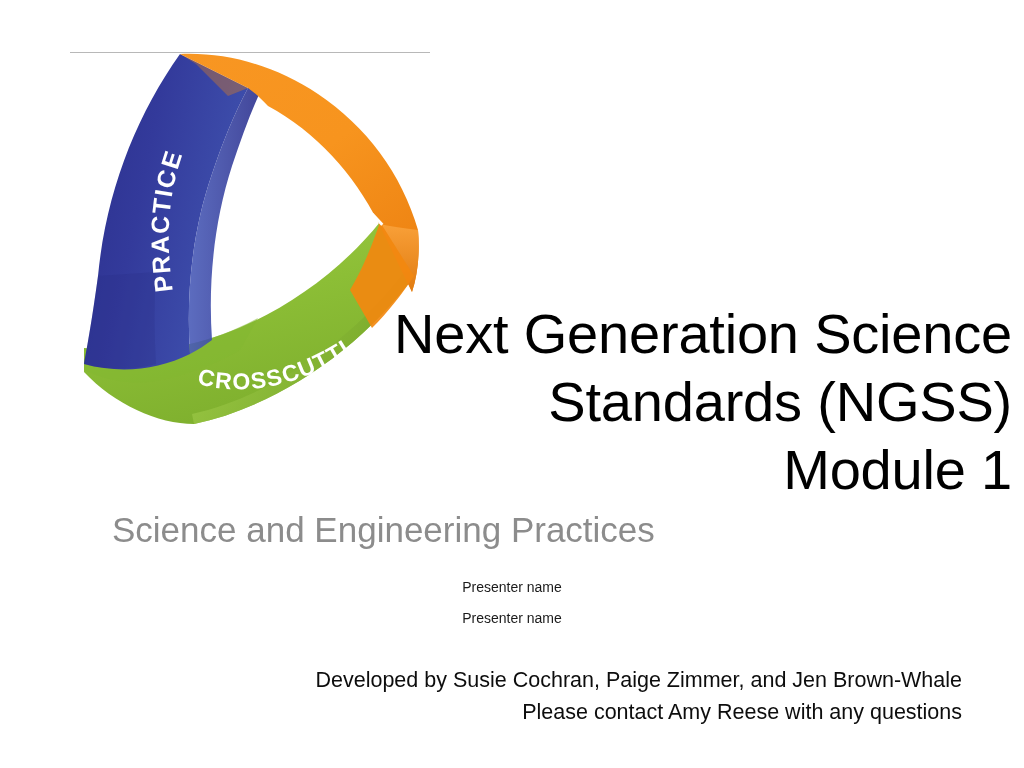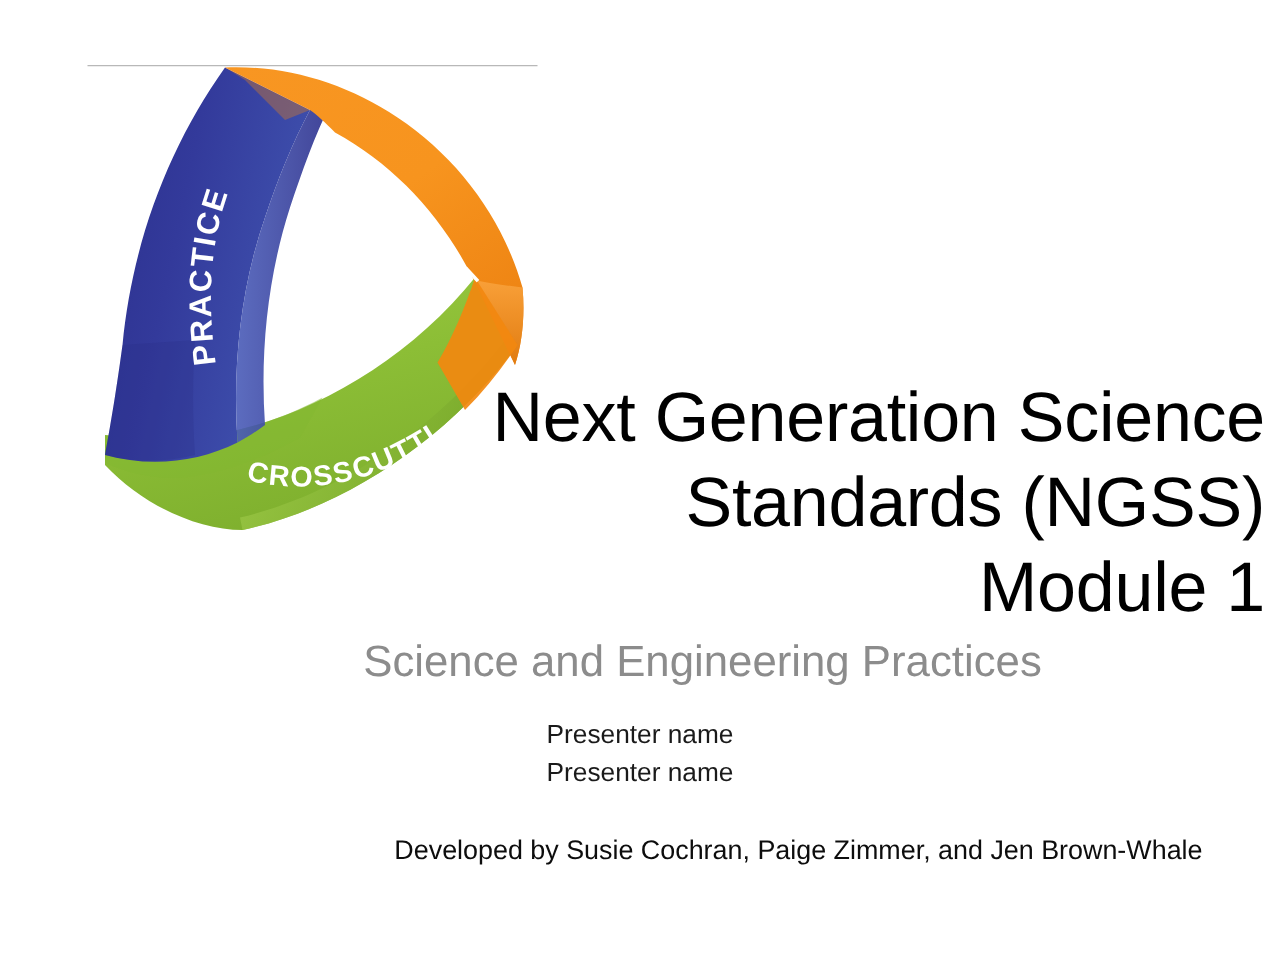--- a/index.html
+++ b/index.html
@@ -68,37 +68,36 @@
     white-space: pre-line;
     z-index: 5;
   }
 
   
   .subtitle {
     position: absolute;
     left: 112px;
     top: 508px;
     width: 900px;
-    text-align: center;
     font-family: "Liberation Sans", sans-serif;
     font-size: 35px;
     line-height: 44px;
     color: #8c8c8c;
     font-weight: normal;
   }
 
   
   .presenters {
     position: absolute;
     left: 62px;
     top: 572px;
     width: 900px;
     text-align: center;
     font-family: "Liberation Sans", sans-serif;
-    font-size: 21px;
+    font-size: 14px;
     line-height: 31px;
     color: #1a1a1a;
   }
   .presenters div { display: block; }
 
   
   .credits {
     position: absolute;
     left: 62px;
     top: 664px;
@@ -234,15 +233,16 @@
 
   <div class="subtitle">Science and Engineering Practices</div>
 
   <div class="presenters">
     <div>Presenter name</div>
     <div>Presenter name</div>
   </div>
 
   <div class="credits">
     <div>Developed by Susie Cochran, Paige Zimmer, and Jen Brown-Whale</div>
+    <div>Please contact Amy Reese with any questions</div>
   </div>
 
 </div>
 
 </body></html>

